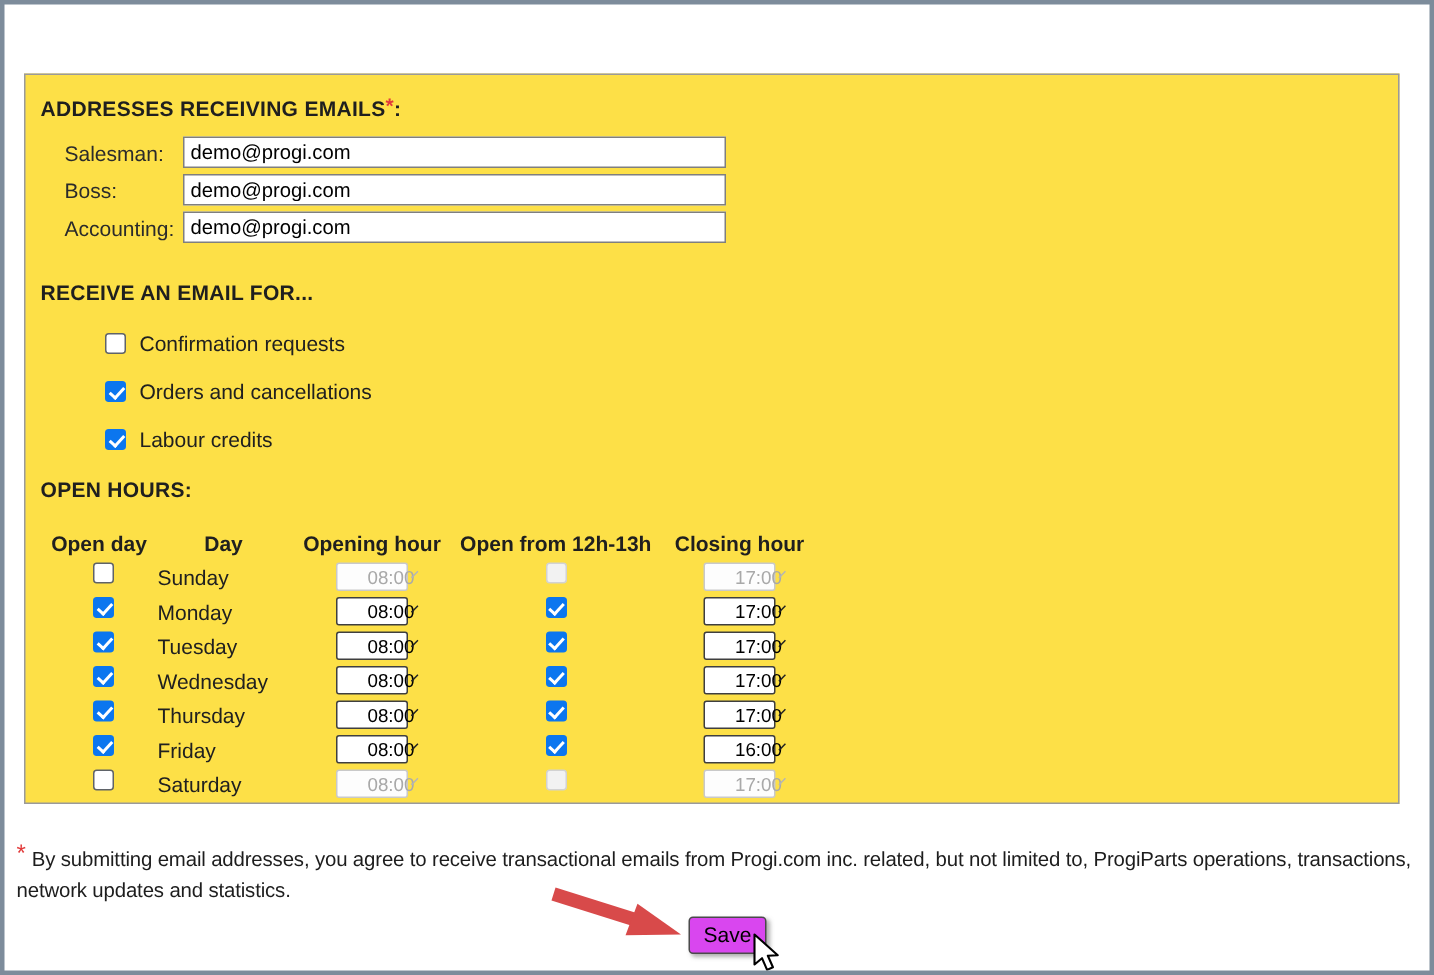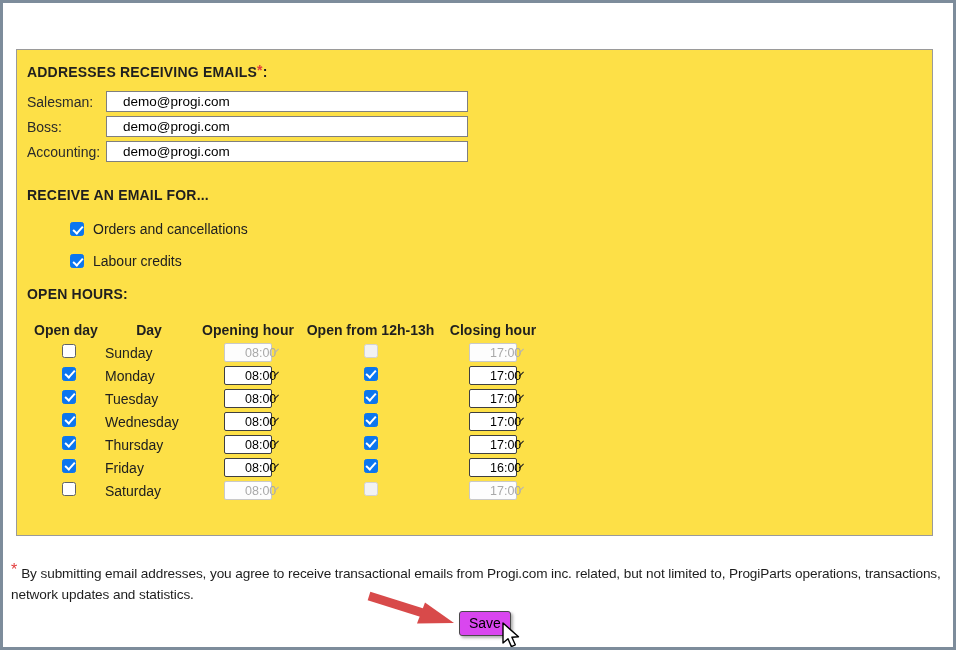--- a/index.html
+++ b/index.html
@@ -23,27 +23,27 @@
     width:917px; height:487px;
     border:1px solid #9a9a9a;
     background:#fde047;
     padding:14px 10px 0 10px;
   }
 
   .section-heading { font-size:14px; font-weight:bold; color:#1f1f1f; margin:0; letter-spacing:.2px; }
   .red-star { color:#e23b3b; font-size:14px; position:relative; top:-2px; font-weight:bold; }
 
   
-  .fields { margin-top:9px; }
+  .fields { margin-top:9px;margin-left:16px; }
   .field-row { display:flex; align-items:center; height:25px; }
   .field-label { width:79px; font-size:14px; color:#2b2b2b; }
   .field-input {
     width:362px; height:21px; border:1px solid #7f7f7f; background:#fff;
     font-family:"Liberation Sans", sans-serif; font-size:13.5px; color:#000;
-    padding:0 16px; border-radius:0; outline:none;
+    padding:0 4px; border-radius:0; outline:none;
   }
 
   
   .heading-receive { margin-top:23px; }
   .options { margin-top:19px; }
   .option-row { display:flex; align-items:center; margin:0 0 18px 43px; height:14px; }
   .option-label { font-size:14px; color:#202020; margin-left:9px; }
 
   
   .chk {
@@ -131,20 +131,24 @@
     <div class="field-row">
       <span class="field-label">Accounting:</span>
       <input class="field-input" type="text" value="demo@progi.com" style="">
     </div>
   </div>
 
   <h2 class="section-heading heading-receive">RECEIVE AN EMAIL FOR...</h2>
 
   <div class="options">
     <div class="option-row">
+      <span class="chk"></span>
+      <span class="option-label">Confirmation requests</span>
+    </div>
+    <div class="option-row">
       <span class="chk checked"></span>
       <span class="option-label">Orders and cancellations</span>
     </div>
     <div class="option-row">
       <span class="chk checked"></span>
       <span class="option-label">Labour credits</span>
     </div>
   </div>
 
   <h2 class="section-heading heading-hours">OPEN HOURS:</h2>

